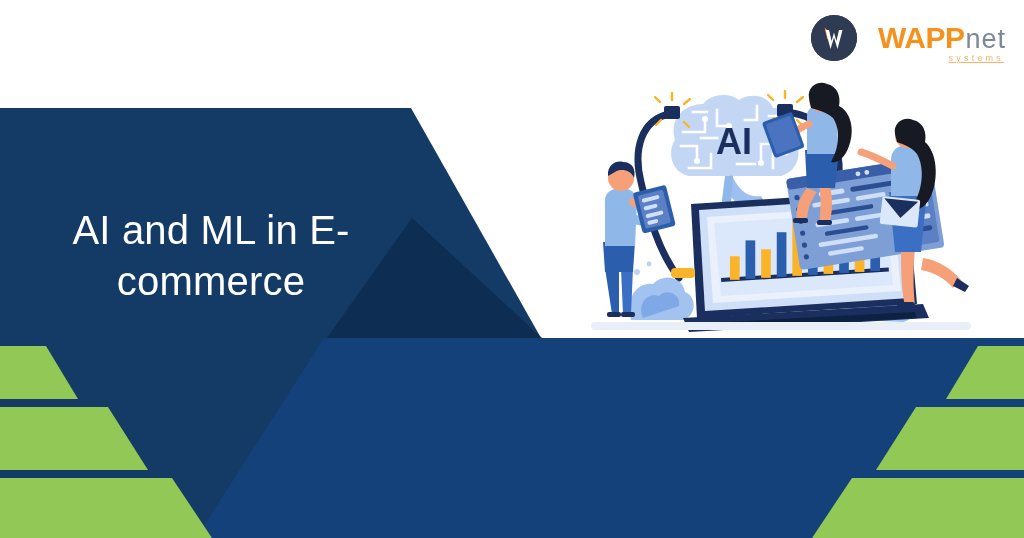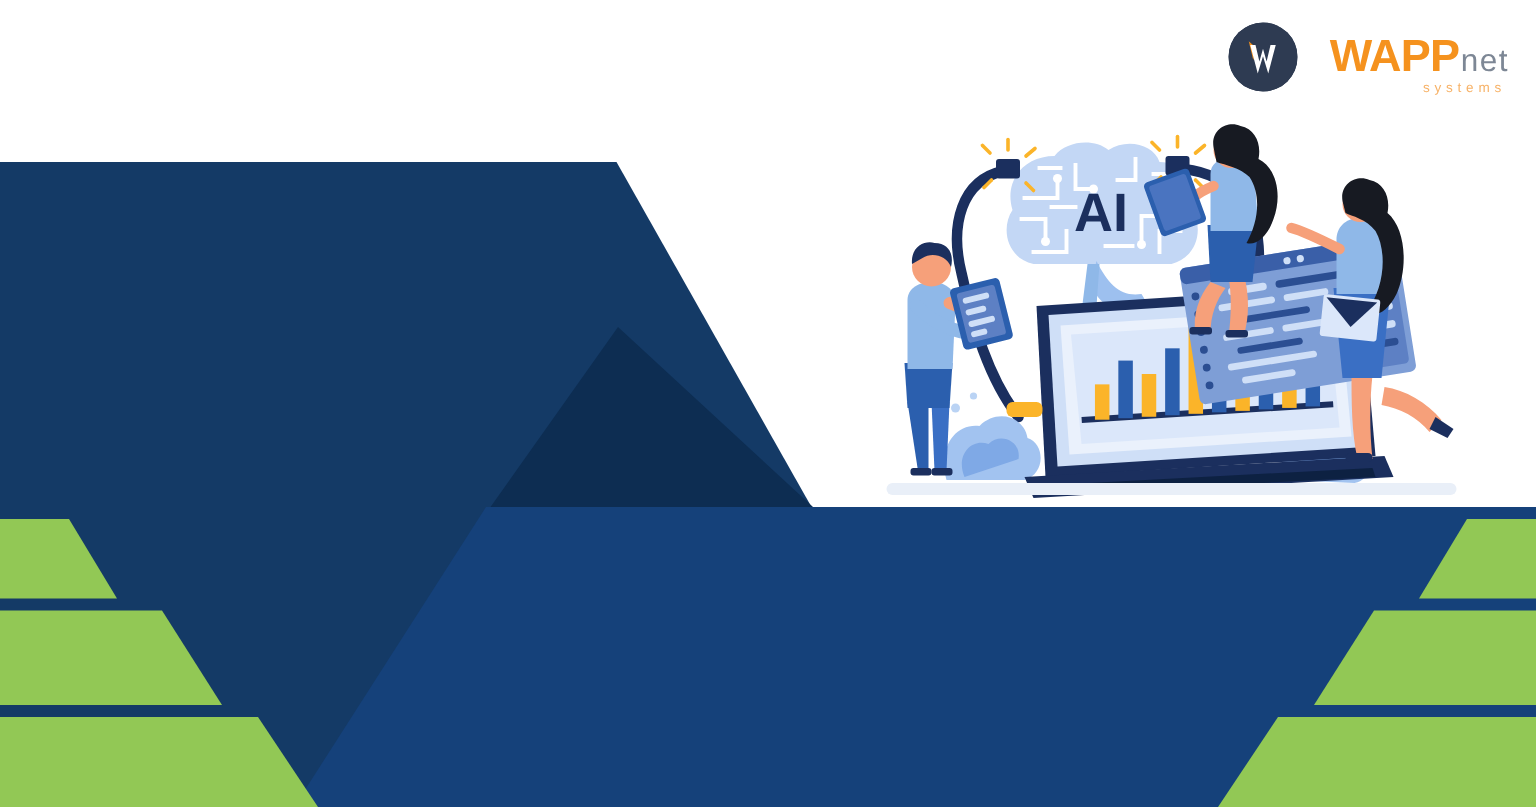--- a/index.html
+++ b/index.html
@@ -35,26 +35,26 @@
   #logo-text {
     position:relative;
     display:flex; align-items:baseline;
     line-height:1;
   }
   .logo-wapp {
     font-size:30px; font-weight:bold; color:#f5921e;
     letter-spacing:-0.5px;
   }
   .logo-net {
-    font-size:21px; color:#7d8795; font-weight:normal;
+    font-size:27px; color:#7d8795; font-weight:normal;
     letter-spacing:1px; margin-left:1px;
   }
   .logo-systems {
     position:absolute; right:2px; bottom:-10px;
-    font-size:9px; color:#f7b267; letter-spacing:3.2px;
+    font-size:9px; color:#f7b267; letter-spacing:3.2px;text-decoration:underline;
   }
 
   
   #headline {
     position:absolute;
     left:36px; top:205px;
     width:350px;
     text-align:center;
     color:#ffffff;
     font-size:40px;
@@ -107,20 +107,21 @@
         <path d="M14.5 15 L19.5 34 L23 22.5 L26.5 34 L31.5 15 L28 15 L25.4 26 L23 17.5 L20.6 26 L18 15 Z" fill="#ffffff"></path>
       </svg>
     </div>
     <div id="logo-text">
       <span class="logo-wapp">WAPP</span>
       <span class="logo-net">net</span>
       <span class="logo-systems">systems</span>
     </div>
   </div>
 
+  <h1 id="headline">AI and ML in E-commerce</h1>
 
   <div id="illustration">
     <svg viewBox="0 0 420 270" xmlns="http://www.w3.org/2000/svg">
 
       <path d="M98 42 C 70 48, 62 78, 70 110 C 78 146, 88 180, 108 206" fill="none" stroke="#1b2f5e" stroke-width="7" stroke-linecap="round"></path>
       <path d="M212 40 C 246 42, 266 62, 268 92 C 270 122, 262 150, 250 170" fill="none" stroke="#1b2f5e" stroke-width="7" stroke-linecap="round"></path>
 
       <g>
         <path d="M104 68 C 98 48, 112 32, 132 32 C 140 22, 158 20, 168 28
                  C 180 20, 198 24, 202 36 C 220 36, 230 52, 224 68

